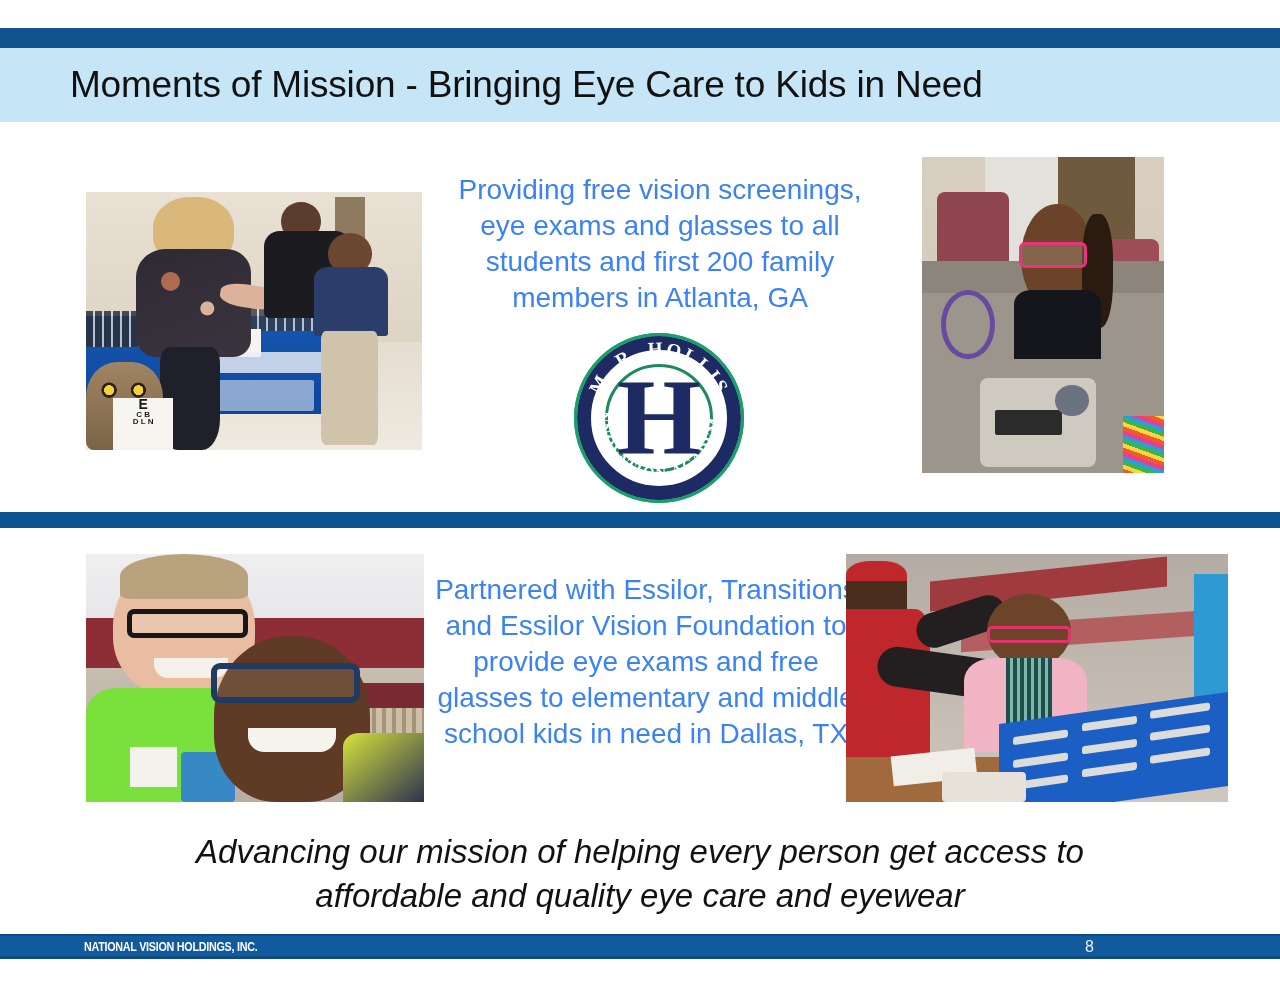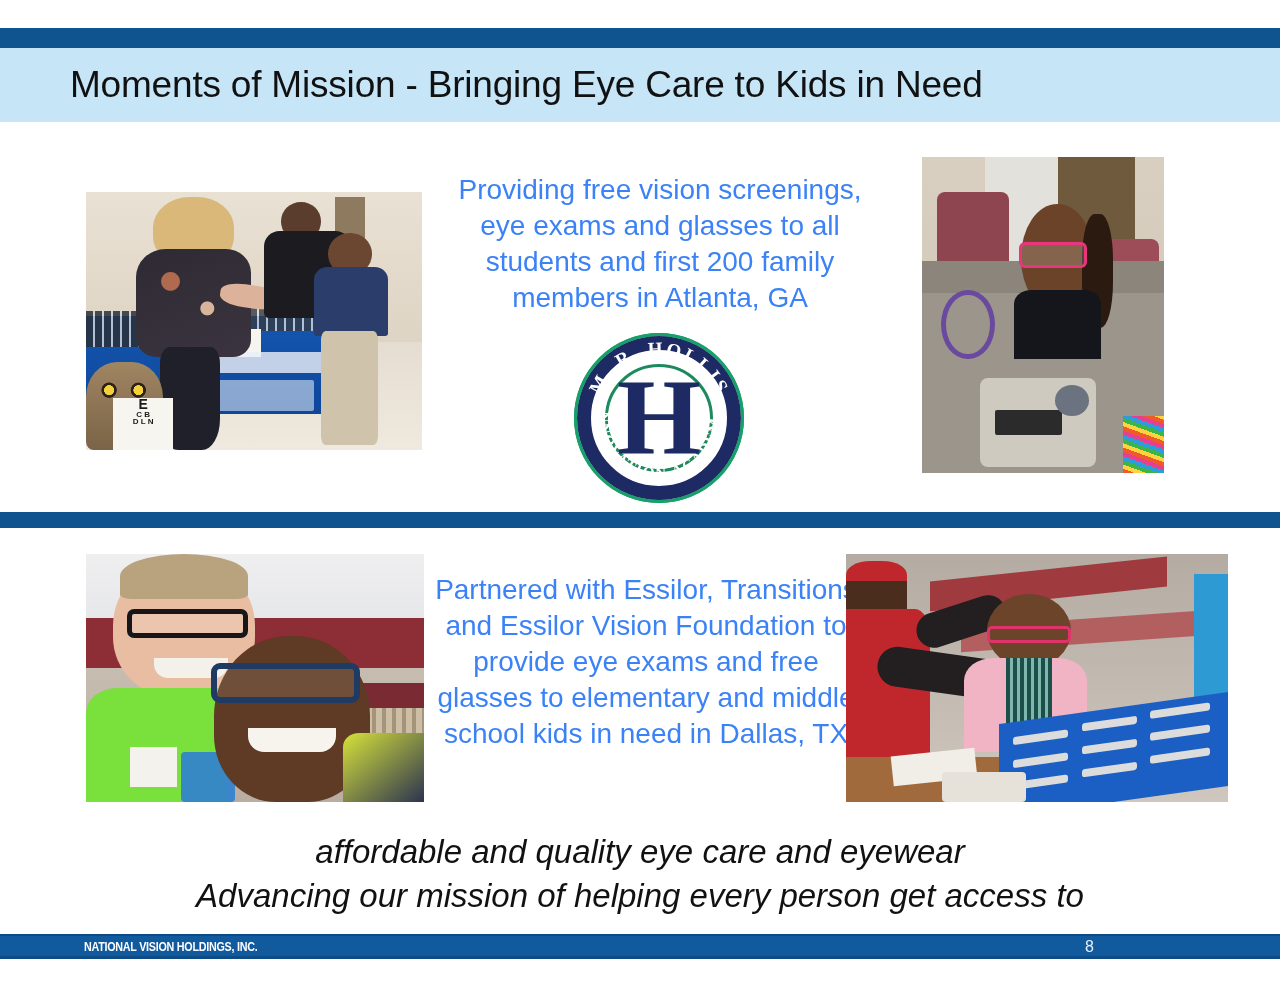--- a/index.html
+++ b/index.html
@@ -282,21 +282,21 @@
       <div class="glass-row" style="left:66%; top:32%; width:26%;"></div>
       <div class="glass-row" style="left:6%;  top:64%; width:24%;"></div>
       <div class="glass-row" style="left:36%; top:60%; width:24%;"></div>
       <div class="glass-row" style="left:66%; top:56%; width:26%;"></div>
     </div>
     <div class="ph-layer napkin"></div>
     <div class="ph-layer dev"></div>
   </div>
 
   <div class="tagline">
+    <div>Advancing our mission of helping every person get access to</div>
     <div>affordable and quality eye care and eyewear</div>
-    <div>Advancing our mission of helping every person get access to</div>
   </div>
 
   <div class="footer-bar"></div>
   <div class="footer-name">NATIONAL VISION HOLDINGS, INC.</div>
   <div class="footer-page">8</div>
 
 </div>
 
 </body></html>

